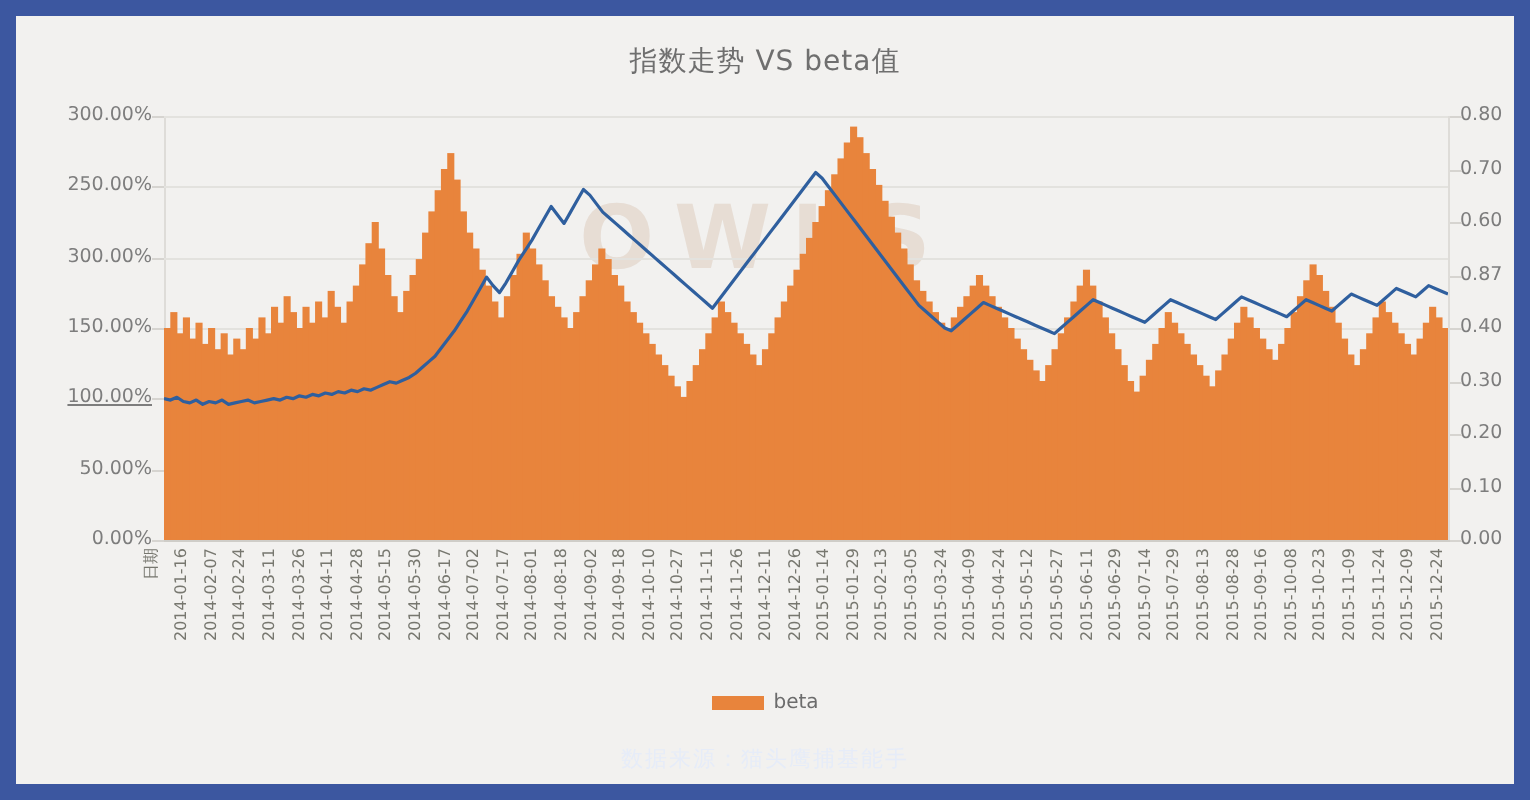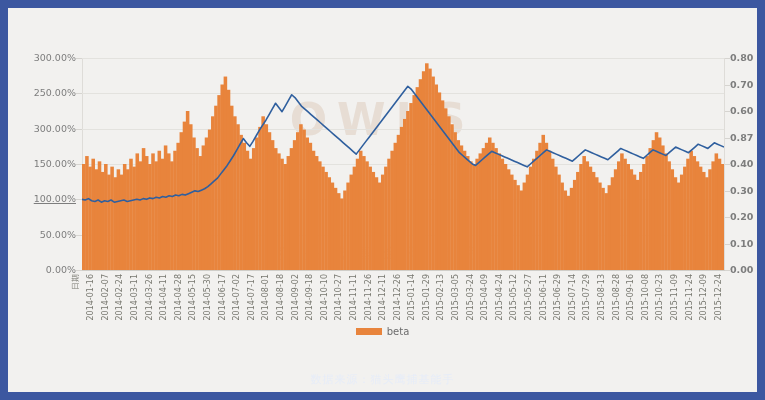--- a/index.html
+++ b/index.html
@@ -38,21 +38,21 @@
   .plot-frame-l{position:absolute;left:74px;top:50px;width:1px;height:213px;background:#dedcd8;}
   .plot-frame-r{position:absolute;left:716px;top:50px;width:1px;height:213px;background:#dedcd8;}
   .plot-frame-b{position:absolute;left:74px;top:262px;width:643px;height:1px;background:#cfcdc8;}
 
   
   .ytick{
     position:absolute;font-size:9.5px;color:#7d7d7d;white-space:nowrap;
     font-family:"DejaVu Sans","Liberation Sans",sans-serif;
   }
   .ytick.left{right:681px;text-align:right;}
-  .ytick.right{left:722px;text-align:right;font-weight:bold;}
+  .ytick.right{left:722px;text-align:right;}
   .tickmark{position:absolute;width:6px;height:1px;background:#d6d4d0;}
 
   
   .xlab{
     position:absolute;top:266px;
     font-size:8px;color:#77776f;white-space:nowrap;
     transform-origin:left top;transform:rotate(-90deg) translateX(-100%);
     font-family:"DejaVu Sans","Liberation Sans",sans-serif;
   }
   .xlab.axisname{color:#77776f;}
@@ -66,21 +66,21 @@
   }
   #watermark-sub{
     position:absolute;left:0;top:236px;width:749px;text-align:center;
     font-size:15px;color:rgba(150,110,80,0.30);letter-spacing:11px;
     pointer-events:none;
     font-family:"DejaVu Sans","Liberation Sans",sans-serif;
   }
 
   
   #legend{
-    position:absolute;left:0;top:318px;width:749px;
+    position:absolute;left:0;top:338px;width:749px;
     display:flex;justify-content:center;align-items:center;gap:26px;
     font-size:10px;color:#6c6c6c;
     font-family:"DejaVu Sans","Liberation Sans",sans-serif;
   }
   .legend-item{display:flex;align-items:center;gap:5px;}
   .swatch-bar{width:26px;height:7px;background:#e8843c;display:inline-block;}
   .swatch-line{width:30px;height:3px;background:#2f5f9e;display:inline-block;position:relative;}
   .swatch-line:after{
     content:"";position:absolute;left:11px;top:-2px;width:7px;height:7px;
     border-radius:50%;background:#2f5f9e;
@@ -110,20 +110,21 @@
   svg{display:block;}
 </style>
 </head>
 <body>
 
 <div id="stage">
   <div id="frame"></div>
 
   <div id="panel">
 
+    <div id="chart-title">指数走势 VS beta值</div>
 
     <div id="watermark">OWLS</div>
     <div id="watermark-sub">猫头鹰基金研究院</div>
 
     <div class="plot-frame-l"></div>
     <div class="plot-frame-r"></div>
     <div class="plot-frame-b"></div>
 
     <div id="gridlines">
         <div class="gridline" style="left: 74px; top: 227px;"></div>

